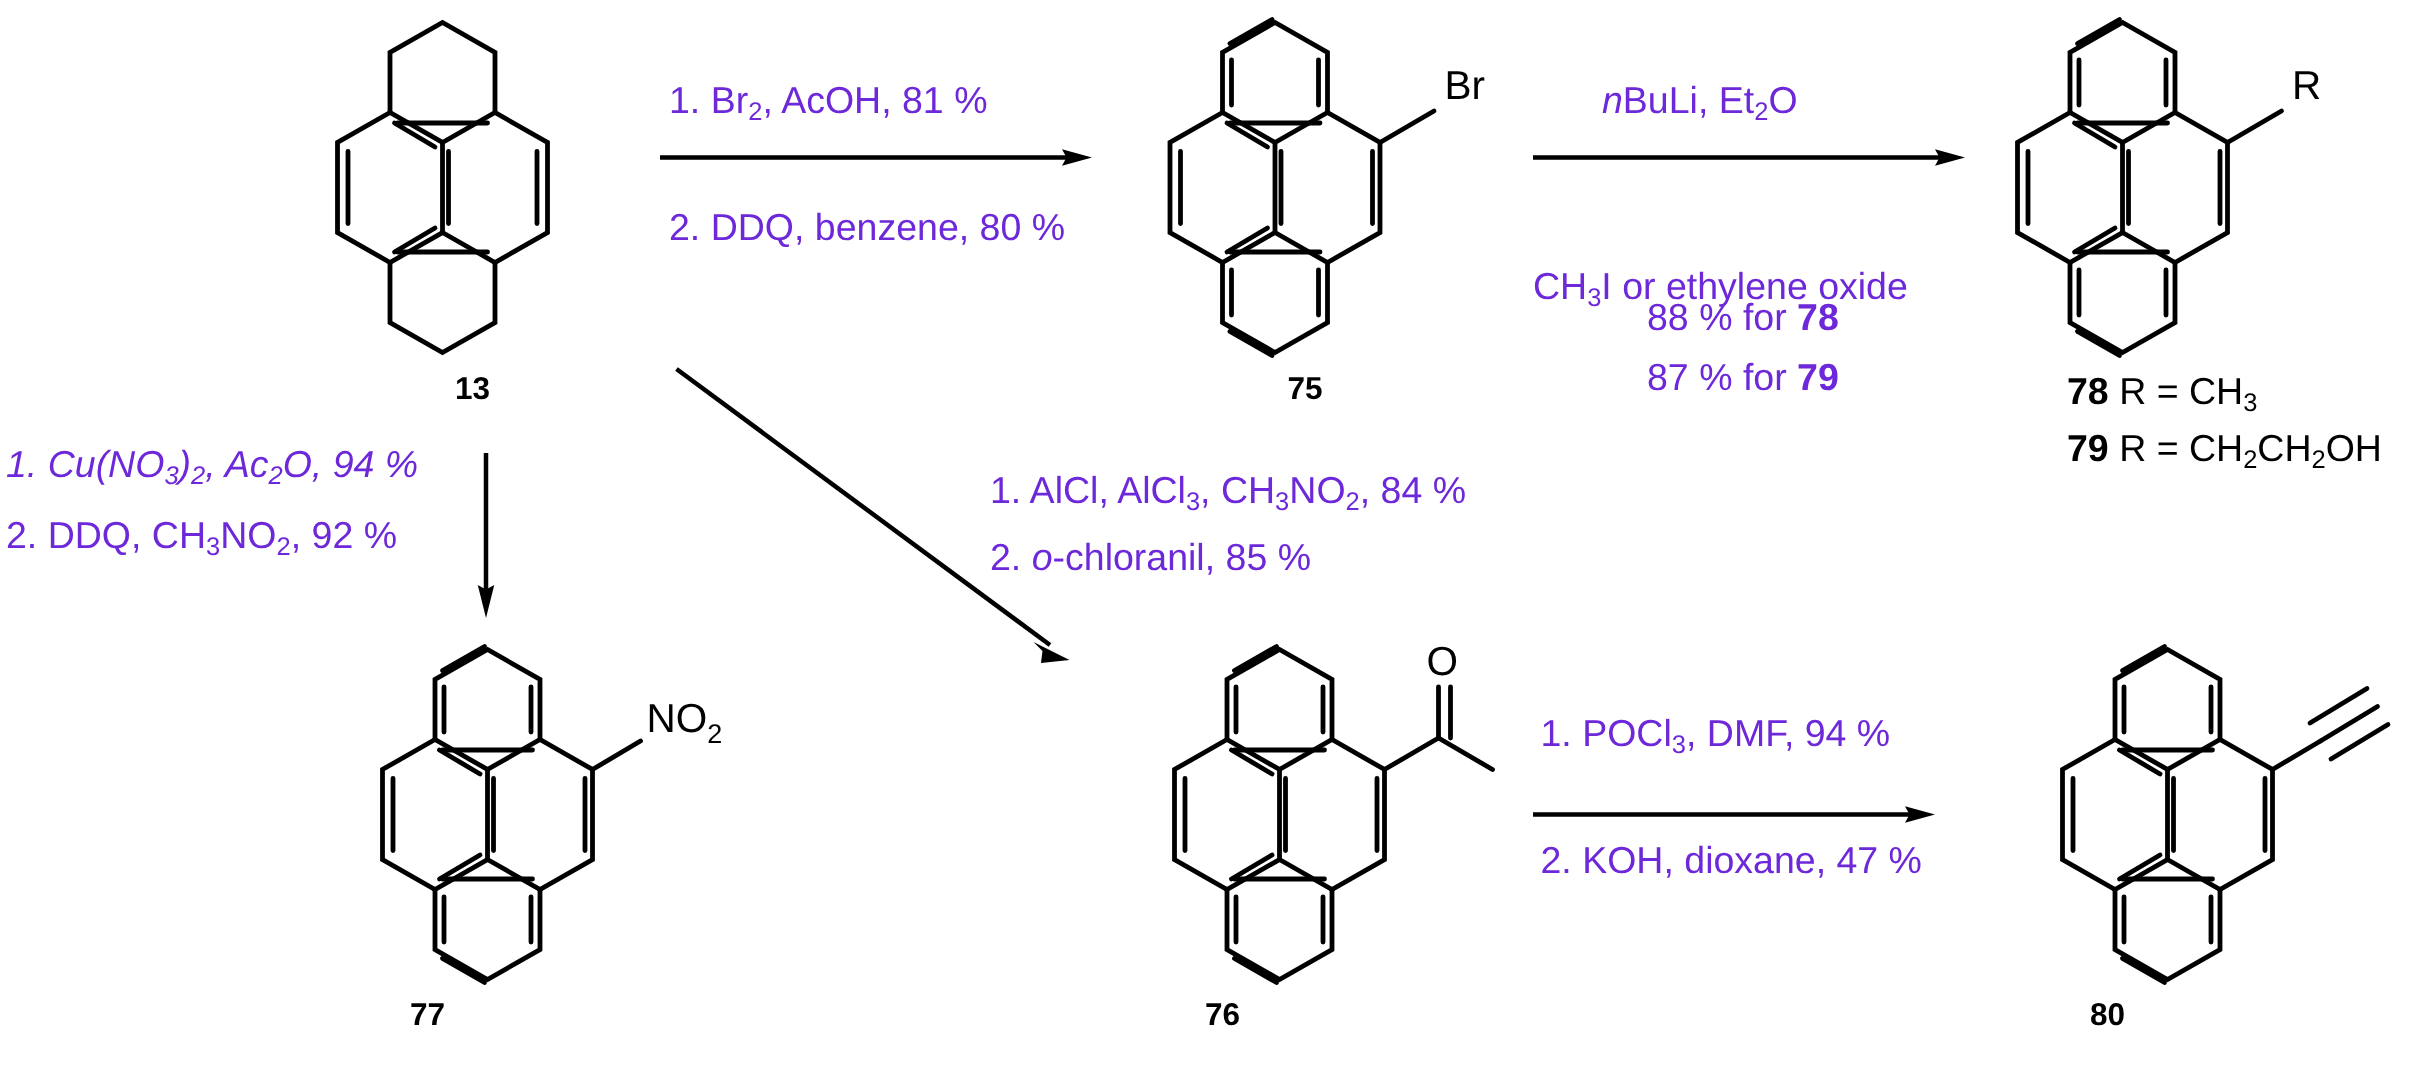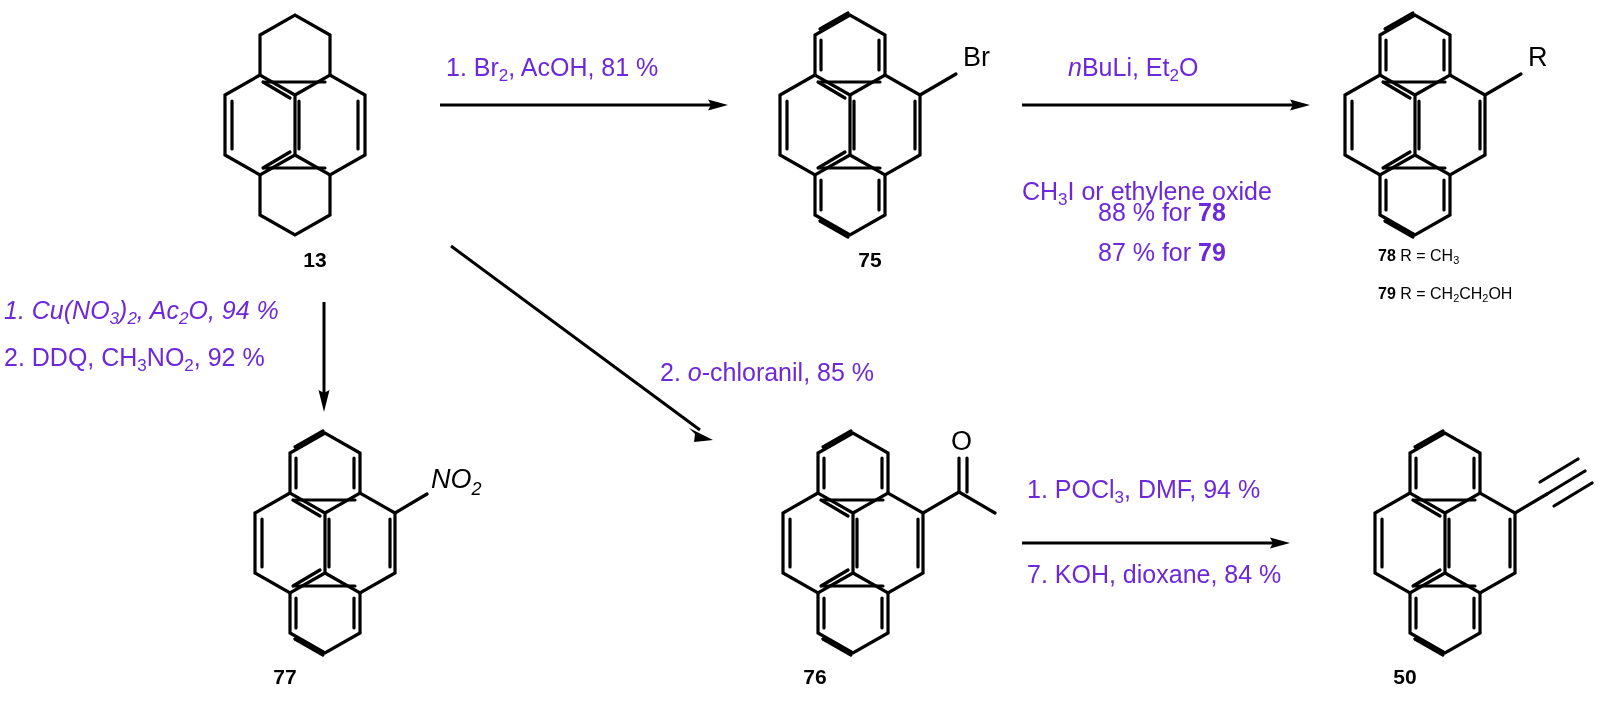--- a/index.html
+++ b/index.html
@@ -34,21 +34,21 @@
   .cond .bd { font-weight: bold; }
   .label {
     position: absolute;
     font-size: 21px;
     font-weight: bold;
     white-space: nowrap;
     text-align: center;
   }
   .rlabel {
     position: absolute;
-    font-size: 16px;
+    font-size: 25px;
     white-space: nowrap;
   }
   .rlabel .bd { font-weight: bold; }
   .rlabel sub { font-size: 0.68em; vertical-align: -0.28em; }
   .atom {
     font-family: "Liberation Sans", sans-serif;
     font-size: 27px;
     fill: #000;
   }
   .atom tspan.sub { font-size: 18px; }
@@ -87,20 +87,23 @@
 
   <div class="cond" style="left:446px; top:55px;">
     <span>1. Br<sub>2</sub>, AcOH, 81 %</span>
   </div>
   <div class="struct" style="left:440px; top:95px;">
     <svg width="290" height="20" viewBox="0 0 290 20">
       <line x1="0" y1="10" x2="278" y2="10" stroke="#000" stroke-width="3"></line>
       <path d="M288,10 L268,4.5 L271,10 L268,15.5 Z" fill="#000"></path>
     </svg>
   </div>
+  <div class="cond" style="left:446px; top:140px;">
+    <span>2. DDQ, benzene, 80 %</span>
+  </div>
 
   <div class="struct" style="left:760px; top:0px;">
     <svg width="250" height="250" viewBox="0 0 250 250">
       <g stroke="#000" stroke-width="3.2" fill="none" stroke-linecap="round">
 
         <path d="M55,75 L20,95 L20,155 L55,175 L90,155 L90,95 Z"></path>
         <line x1="27" y1="101" x2="27" y2="149"></line>
         <line x1="58" y1="82" x2="85" y2="98"></line>
         <line x1="58" y1="168" x2="85" y2="152"></line>
 
@@ -191,25 +194,28 @@
       <path d="M11,110 L5.5,88 L11,91 L16.5,88 Z" fill="#000"></path>
     </svg>
   </div>
 
   <div class="struct" style="left:445px; top:238px;">
     <svg width="290" height="215" viewBox="0 0 290 215">
       <line x1="6" y1="8" x2="255" y2="192" stroke="#000" stroke-width="3"></line>
       <path d="M268,202 L244,190 L250,196 L249,204 Z" fill="#000"></path>
     </svg>
   </div>
+  <div class="cond" style="left:660px; top:315px;">
+    <span>1. AlCl, AlCl<sub>3</sub>, CH<sub>3</sub>NO<sub>2</sub>, 84 %</span>
+  </div>
   <div class="cond" style="left:660px; top:360px;">
     <span>2. <span class="it">o</span>-chloranil, 85 %</span>
   </div>
 
-  <div class="struct" style="left:235px; top:418px;font-style:italic;">
+  <div class="struct" style="left:235px; top:418px;">
     <svg width="270" height="250" viewBox="0 0 270 250">
       <g stroke="#000" stroke-width="3.2" fill="none" stroke-linecap="round">
         <path d="M55,75 L20,95 L20,155 L55,175 L90,155 L90,95 Z"></path>
         <line x1="27" y1="101" x2="27" y2="149"></line>
         <line x1="58" y1="82" x2="85" y2="98"></line>
         <line x1="58" y1="168" x2="85" y2="152"></line>
         <path d="M90,95 L125,75 L160,95 L160,155 L125,175 L90,155"></path>
         <line x1="94" y1="101" x2="94" y2="149"></line>
         <line x1="155" y1="101" x2="155" y2="149"></line>
         <path d="M55,75 L55,35 L90,15 L125,35 L125,75"></path>
@@ -264,21 +270,21 @@
   <div class="cond" style="left:1027px; top:477px;">
     <span>1. POCl<sub>3</sub>, DMF, 94 %</span>
   </div>
   <div class="struct" style="left:1022px; top:533px;">
     <svg width="270" height="20" viewBox="0 0 270 20">
       <line x1="0" y1="10" x2="258" y2="10" stroke="#000" stroke-width="3"></line>
       <path d="M268,10 L248,4.5 L251,10 L248,15.5 Z" fill="#000"></path>
     </svg>
   </div>
   <div class="cond" style="left:1027px; top:562px;">
-    <span>7. KOH, dioxane, 84 %</span>
+    <span>2. KOH, dioxane, 47 %</span>
   </div>
 
   <div class="struct" style="left:1355px; top:418px;">
     <svg width="250" height="250" viewBox="0 0 250 250">
       <g stroke="#000" stroke-width="3.2" fill="none" stroke-linecap="round">
         <path d="M55,75 L20,95 L20,155 L55,175 L90,155 L90,95 Z"></path>
         <line x1="27" y1="101" x2="27" y2="149"></line>
         <line x1="58" y1="82" x2="85" y2="98"></line>
         <line x1="58" y1="168" x2="85" y2="152"></line>
         <path d="M90,95 L125,75 L160,95 L160,155 L125,175 L90,155"></path>
@@ -295,15 +301,15 @@
         <line x1="119" y1="180" x2="119" y2="210"></line>
         <line x1="60" y1="221" x2="88" y2="237"></line>
 
         <line x1="160" y1="95" x2="192" y2="76"></line>
         <line x1="192" y1="76" x2="230" y2="53"></line>
         <line x1="185" y1="64" x2="223" y2="41"></line>
         <line x1="199" y1="88" x2="237" y2="65"></line>
       </g>
     </svg>
   </div>
-  <div class="label" style="left:1345px; top:665px; width:120px;">50</div>
+  <div class="label" style="left:1345px; top:665px; width:120px;">80</div>
 
 </div>
 
 </body></html>

